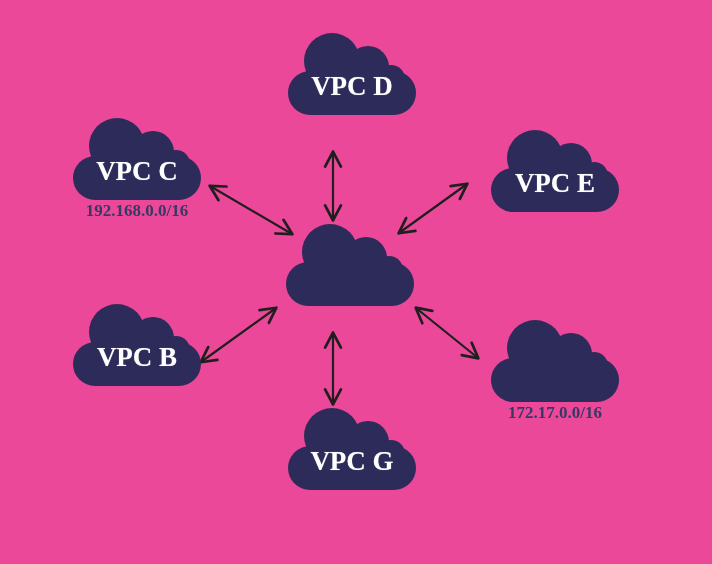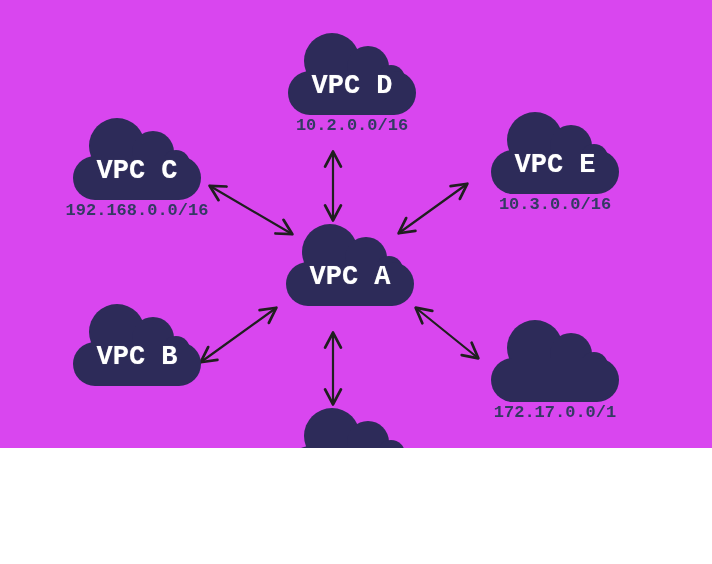--- a/index.html
+++ b/index.html
@@ -1,21 +1,21 @@
 <!DOCTYPE html>
 <html><head>
 <meta charset="utf-8">
 <style>
   html,body{margin:0;padding:0;background:#ffffff;}
   .stage{
     position:relative;
-    width:712px;height:448px;
-    background:#d946ef;
+    width:712px;height:564px;
+    background:#ec4899;
     overflow:hidden;
-    font-family:Liberation Mono, monospace;
+    font-family:Liberation Serif, serif;
   }
   .arrows{position:absolute;left:0;top:0;width:712px;height:564px;}
   .arrows line{stroke:#1f1f1f;stroke-width:2.2;stroke-linecap:round;}
   .node{
     position:absolute;width:170px;text-align:center;
   }
   .cloud{display:block;margin:0 auto;width:134px;height:84px;}
   .cloud g{fill:#2d2b59;}
   .vpc-label{
     position:absolute;left:0;right:0;top:40px;
@@ -48,59 +48,56 @@
   <div class="node" style="left:267px;top:31px;">
     <svg class="cloud" viewBox="0 0 134 84">
       <g>
           <circle cx="47" cy="30" r="28"></circle>
           <circle cx="83" cy="36" r="21"></circle>
          <circle cx="106" cy="48" r="14"></circle>
           <rect x="3" y="40" width="128" height="44" rx="22"></rect>
         </g>
     </svg>
     <span class="vpc-label">VPC D</span>
-    <div class="cidr">10.2.0.0/16</div>
   </div>
 
   <div class="node" style="left:52px;top:116px;">
     <svg class="cloud" viewBox="0 0 134 84">
       <g>
           <circle cx="47" cy="30" r="28"></circle>
           <circle cx="83" cy="36" r="21"></circle>
          <circle cx="106" cy="48" r="14"></circle>
           <rect x="3" y="40" width="128" height="44" rx="22"></rect>
         </g>
     </svg>
     <span class="vpc-label">VPC C</span>
     <div class="cidr">192.168.0.0/16</div>
   </div>
 
-  <div class="node" style="left:470px;top:110px;text-align:center;">
+  <div class="node" style="left:470px;top:128px;text-align:center;">
     <svg class="cloud" viewBox="0 0 134 84">
       <g>
           <circle cx="47" cy="30" r="28"></circle>
           <circle cx="83" cy="36" r="21"></circle>
          <circle cx="106" cy="48" r="14"></circle>
           <rect x="3" y="40" width="128" height="44" rx="22"></rect>
         </g>
     </svg>
     <span class="vpc-label">VPC E</span>
-    <div class="cidr">10.3.0.0/16</div>
   </div>
 
   <div class="node" style="left:265px;top:222px;">
     <svg class="cloud" viewBox="0 0 134 84">
       <g>
           <circle cx="47" cy="30" r="28"></circle>
           <circle cx="83" cy="36" r="21"></circle>
          <circle cx="106" cy="48" r="14"></circle>
           <rect x="3" y="40" width="128" height="44" rx="22"></rect>
         </g>
     </svg>
-    <span class="vpc-label">VPC A</span>
   </div>
 
   <div class="node" style="left:52px;top:302px;">
     <svg class="cloud" viewBox="0 0 134 84">
       <g>
           <circle cx="47" cy="30" r="28"></circle>
           <circle cx="83" cy="36" r="21"></circle>
          <circle cx="106" cy="48" r="14"></circle>
           <rect x="3" y="40" width="128" height="44" rx="22"></rect>
         </g>
@@ -110,21 +107,21 @@
 
   <div class="node" style="left:470px;top:318px;">
     <svg class="cloud" viewBox="0 0 134 84">
       <g>
           <circle cx="47" cy="30" r="28"></circle>
           <circle cx="83" cy="36" r="21"></circle>
          <circle cx="106" cy="48" r="14"></circle>
           <rect x="3" y="40" width="128" height="44" rx="22"></rect>
         </g>
     </svg>
-    <div class="cidr">172.17.0.0/1</div>
+    <div class="cidr">172.17.0.0/16</div>
   </div>
 
   <div class="node" style="left:267px;top:406px;">
     <svg class="cloud" viewBox="0 0 134 84">
       <g>
           <circle cx="47" cy="30" r="28"></circle>
           <circle cx="83" cy="36" r="21"></circle>
          <circle cx="106" cy="48" r="14"></circle>
           <rect x="3" y="40" width="128" height="44" rx="22"></rect>
         </g>

